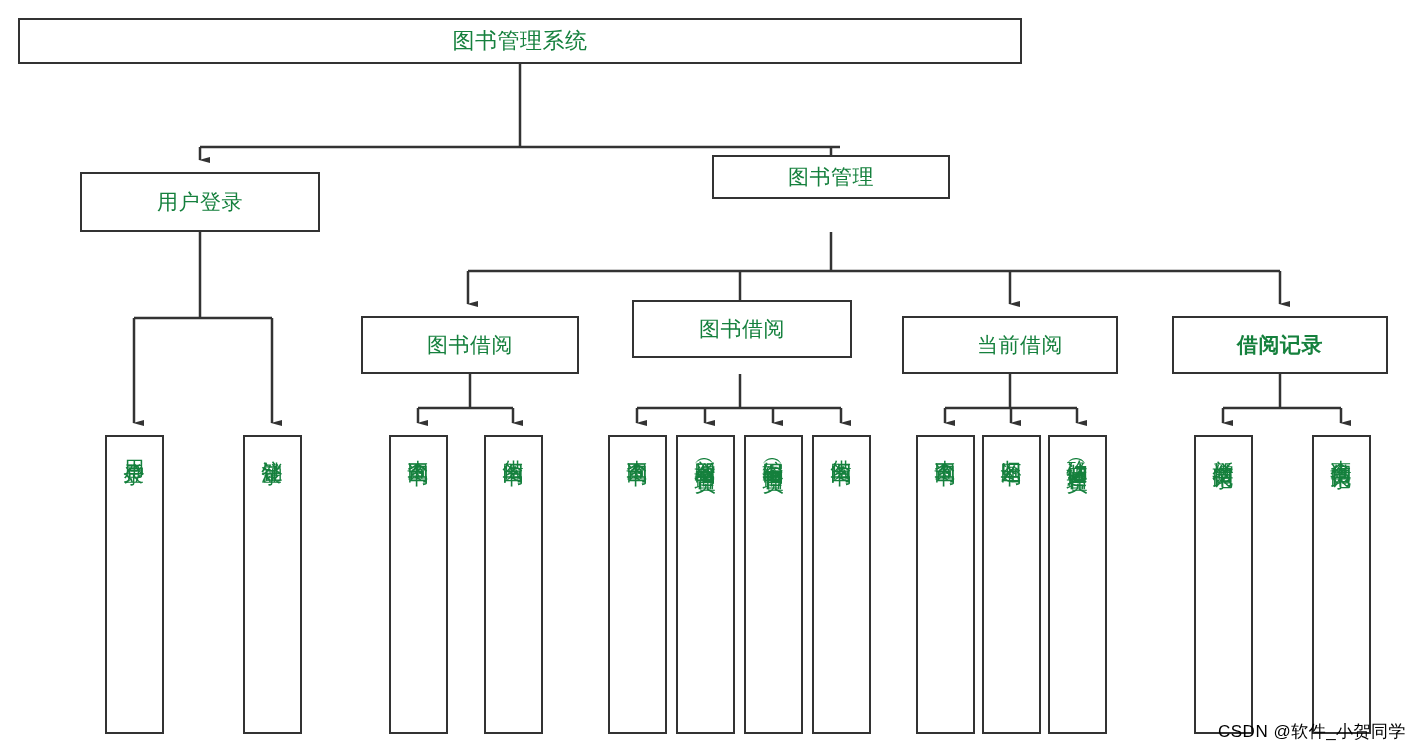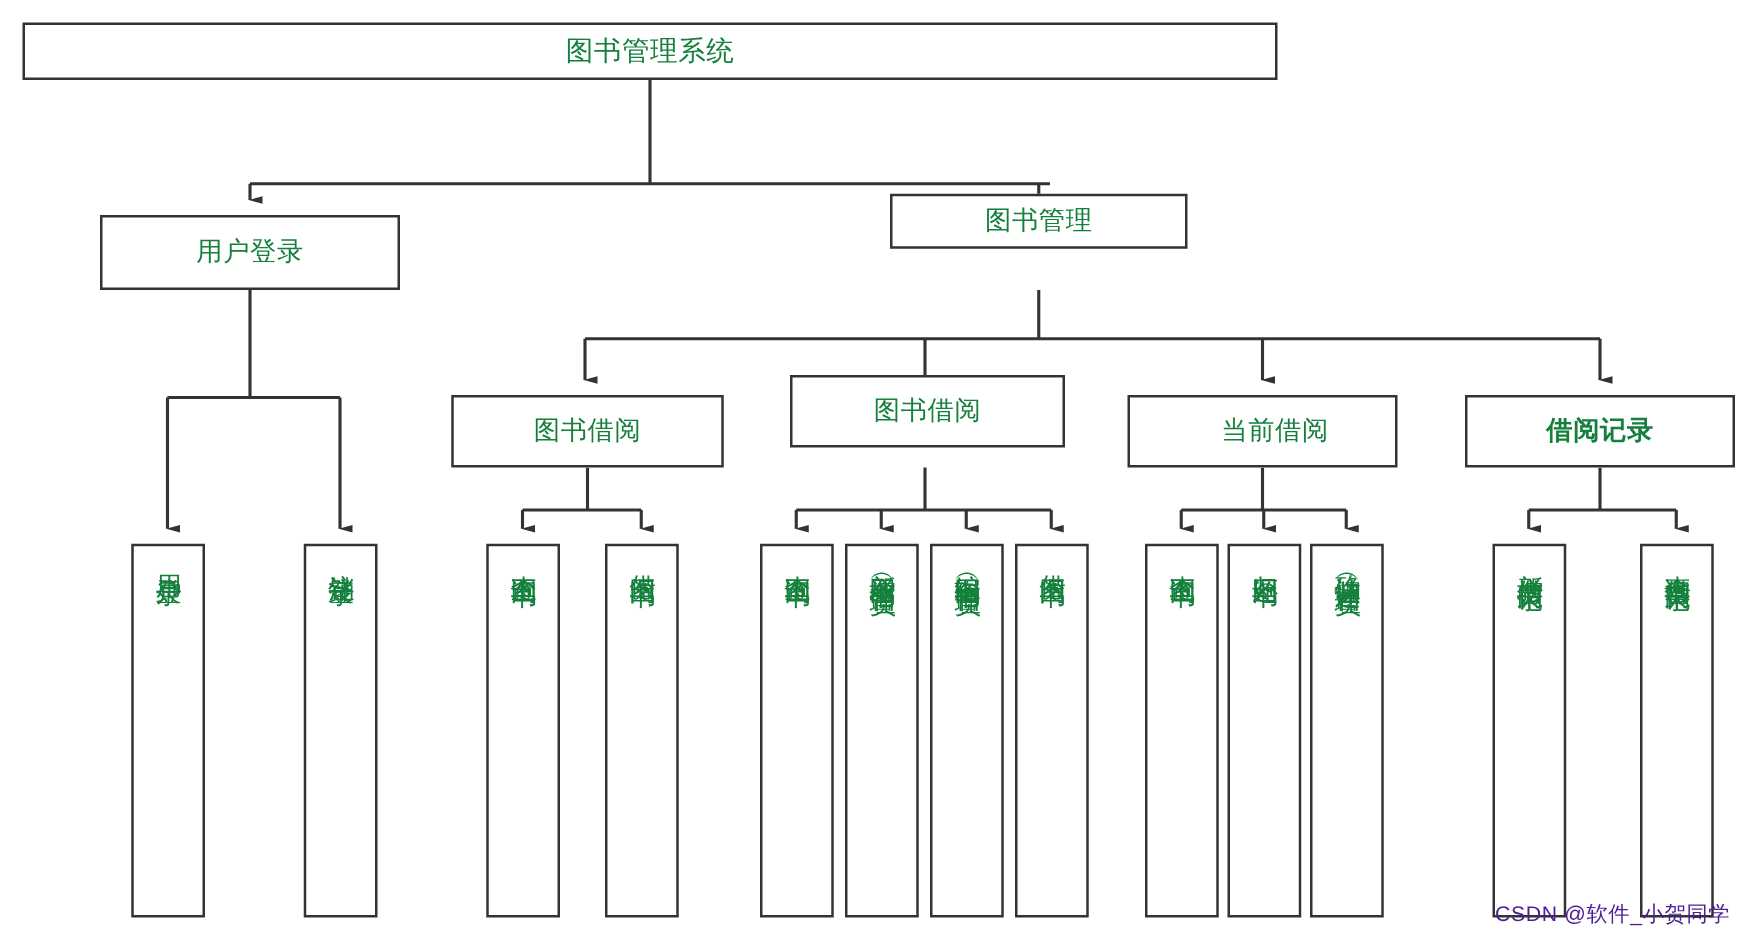--- a/index.html
+++ b/index.html
@@ -54,23 +54,24 @@
     text-orientation: upright;
     font-size: 21px;
     letter-spacing: 2px;
     line-height: 1;
     margin: 0 auto;
   }
   .node.root .label { font-size: 22px; }
   .watermark {
     position: absolute;
     font-size: 17px;
-    color: #4c1d95;
+    color: #000000;
     white-space: nowrap;
     letter-spacing: 0.5px;
+    margin-left: 22px;
   }
 </style>
 </head>
 <body>
 
 <div id="canvas">
 
   <svg id="edges" viewBox="0 0 1405 747" width="1405" height="747">
     <defs>
       <marker id="arrow" markerWidth="10" markerHeight="12" refX="3" refY="10" orient="auto" markerUnits="userSpaceOnUse">

